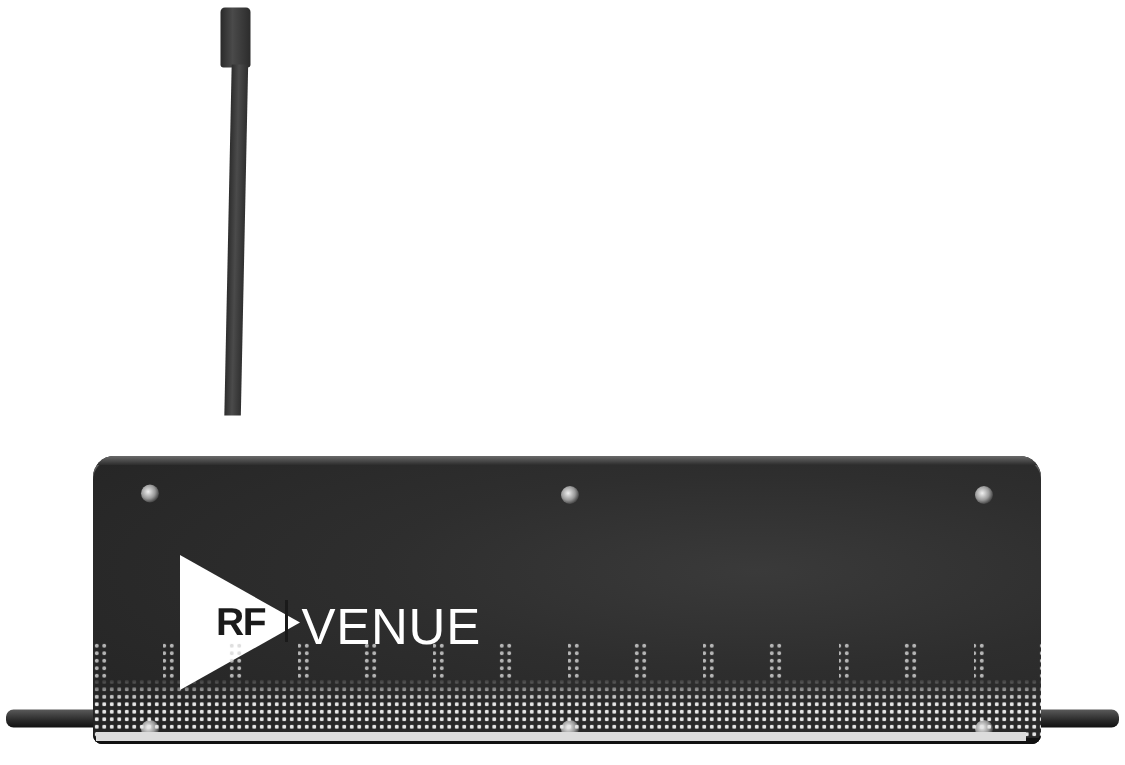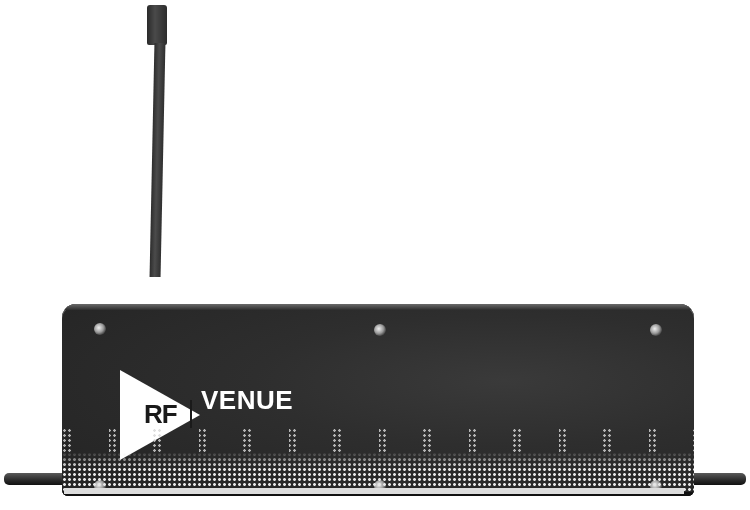--- a/index.html
+++ b/index.html
@@ -56,22 +56,22 @@
       border-left: 80px solid #ffffff;
     }
     .logo-rf {
       position: absolute; left: 24px; top: 29px;
       font-size: 26px; font-weight: bold; color: #1a1a1a; letter-spacing: -1px;
     }
     .logo-divider {
       position: absolute; left: 70px; top: 30px; width: 2px; height: 28px; background: #1a1a1a;
     }
     .logo-venue {
-      position: absolute; left: 81px; top: 15px;
-      font-size: 26px; color: #ffffff; letter-spacing: 0.5px; font-weight: bold;
+      position: absolute; left: 81px; top: 29px;
+      font-size: 34px; color: #ffffff; letter-spacing: 0.5px;
     }
 
     
     .label {
       position: absolute; left: 498px; top: 88px; width: 110px;
       color: #e8e8e8; font-size: 12px; line-height: 17px; letter-spacing: 0.3px;
       font-family: "DejaVu Sans", sans-serif;
     }
     .label span { display: block; }
 

